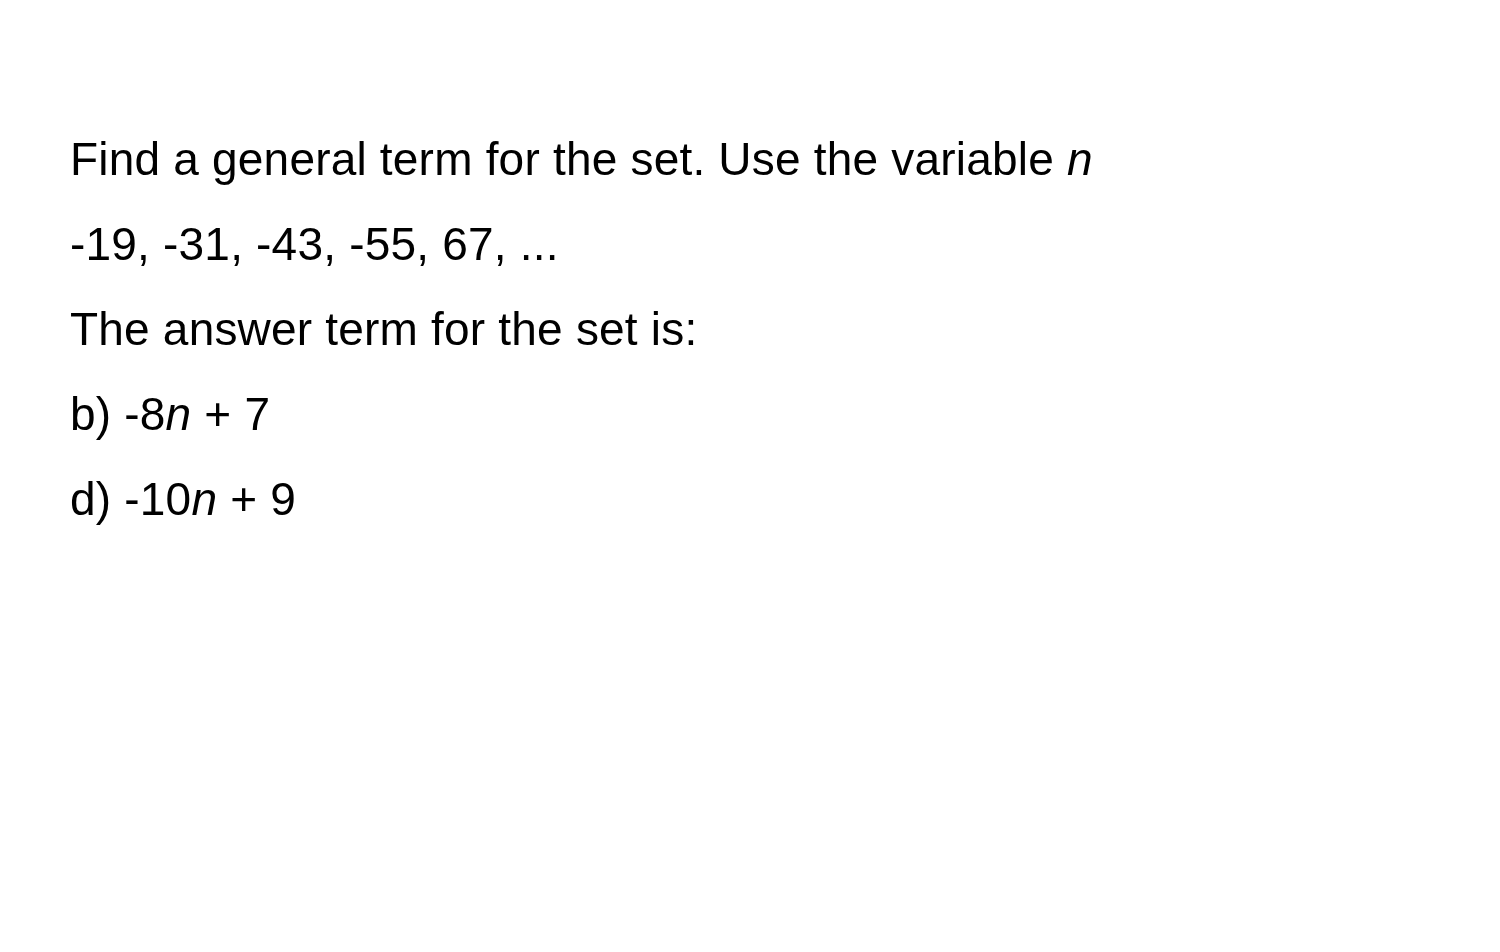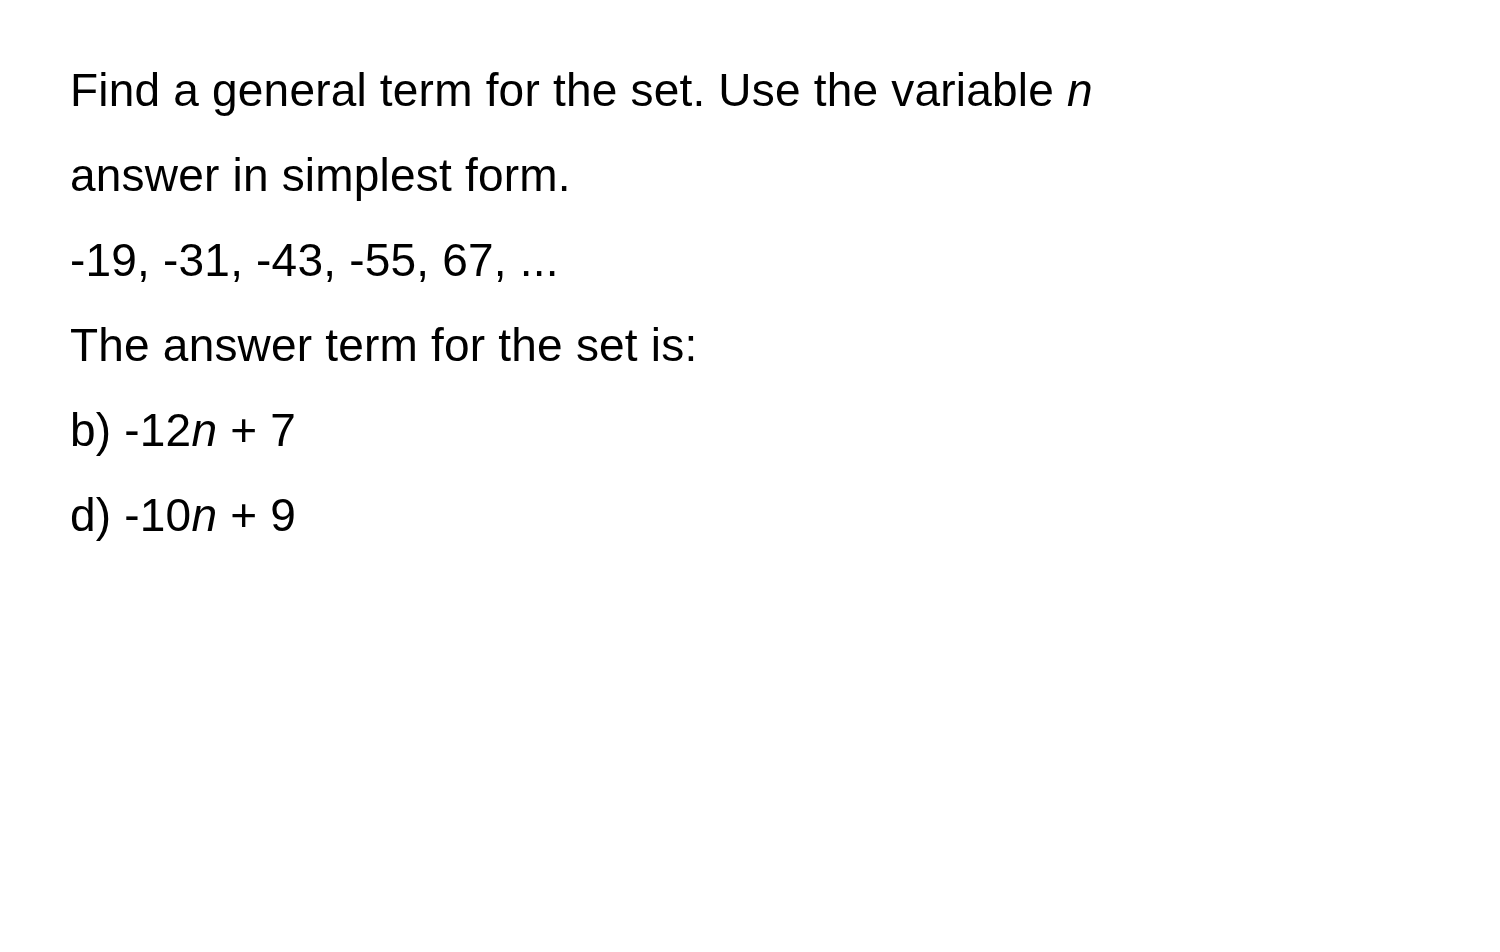--- a/index.html
+++ b/index.html
@@ -7,21 +7,21 @@
     padding: 0;
     box-sizing: border-box;
   }
   html, body {
     width: 1500px;
     height: 952px;
     background: #ffffff;
     font-family: -apple-system, BlinkMacSystemFont, "Segoe UI", "Helvetica Neue", Arial, sans-serif;
   }
   .page {
-    padding: 48px 70px 70px 70px;
+    padding: 117px 70px 70px 70px;
     width: 100%;
     height: 100%;
   }
   .line {
     font-size: 46px;
     color: #000000;
     line-height: 1.85;
     letter-spacing: 0.2px;
   }
   .italic {
@@ -31,35 +31,32 @@
 </head>
 <body>
 
 <div class="page">
 
   <div class="line">
     <span>Find a general term for the set. Use the variable </span><span class="italic">n</span>
   </div>
 
 
-  <div class="line">
-    <span>answer in simplest form.</span>
-  </div>
 
   <div class="line">
     <span>-19, -31, -43, -55, 67, ...</span>
   </div>
 
   <div class="line">
     <span>The answer term for the set is:</span>
   </div>
 
 
   <div class="line">
-    <span>b) -12</span><span class="italic">n</span><span> + 7</span>
+    <span>b) -8</span><span class="italic">n</span><span> + 7</span>
   </div>
 
 
   <div class="line">
     <span>d) -10</span><span class="italic">n</span><span> + 9</span>
   </div>
 
 </div>
 
 </body></html>

